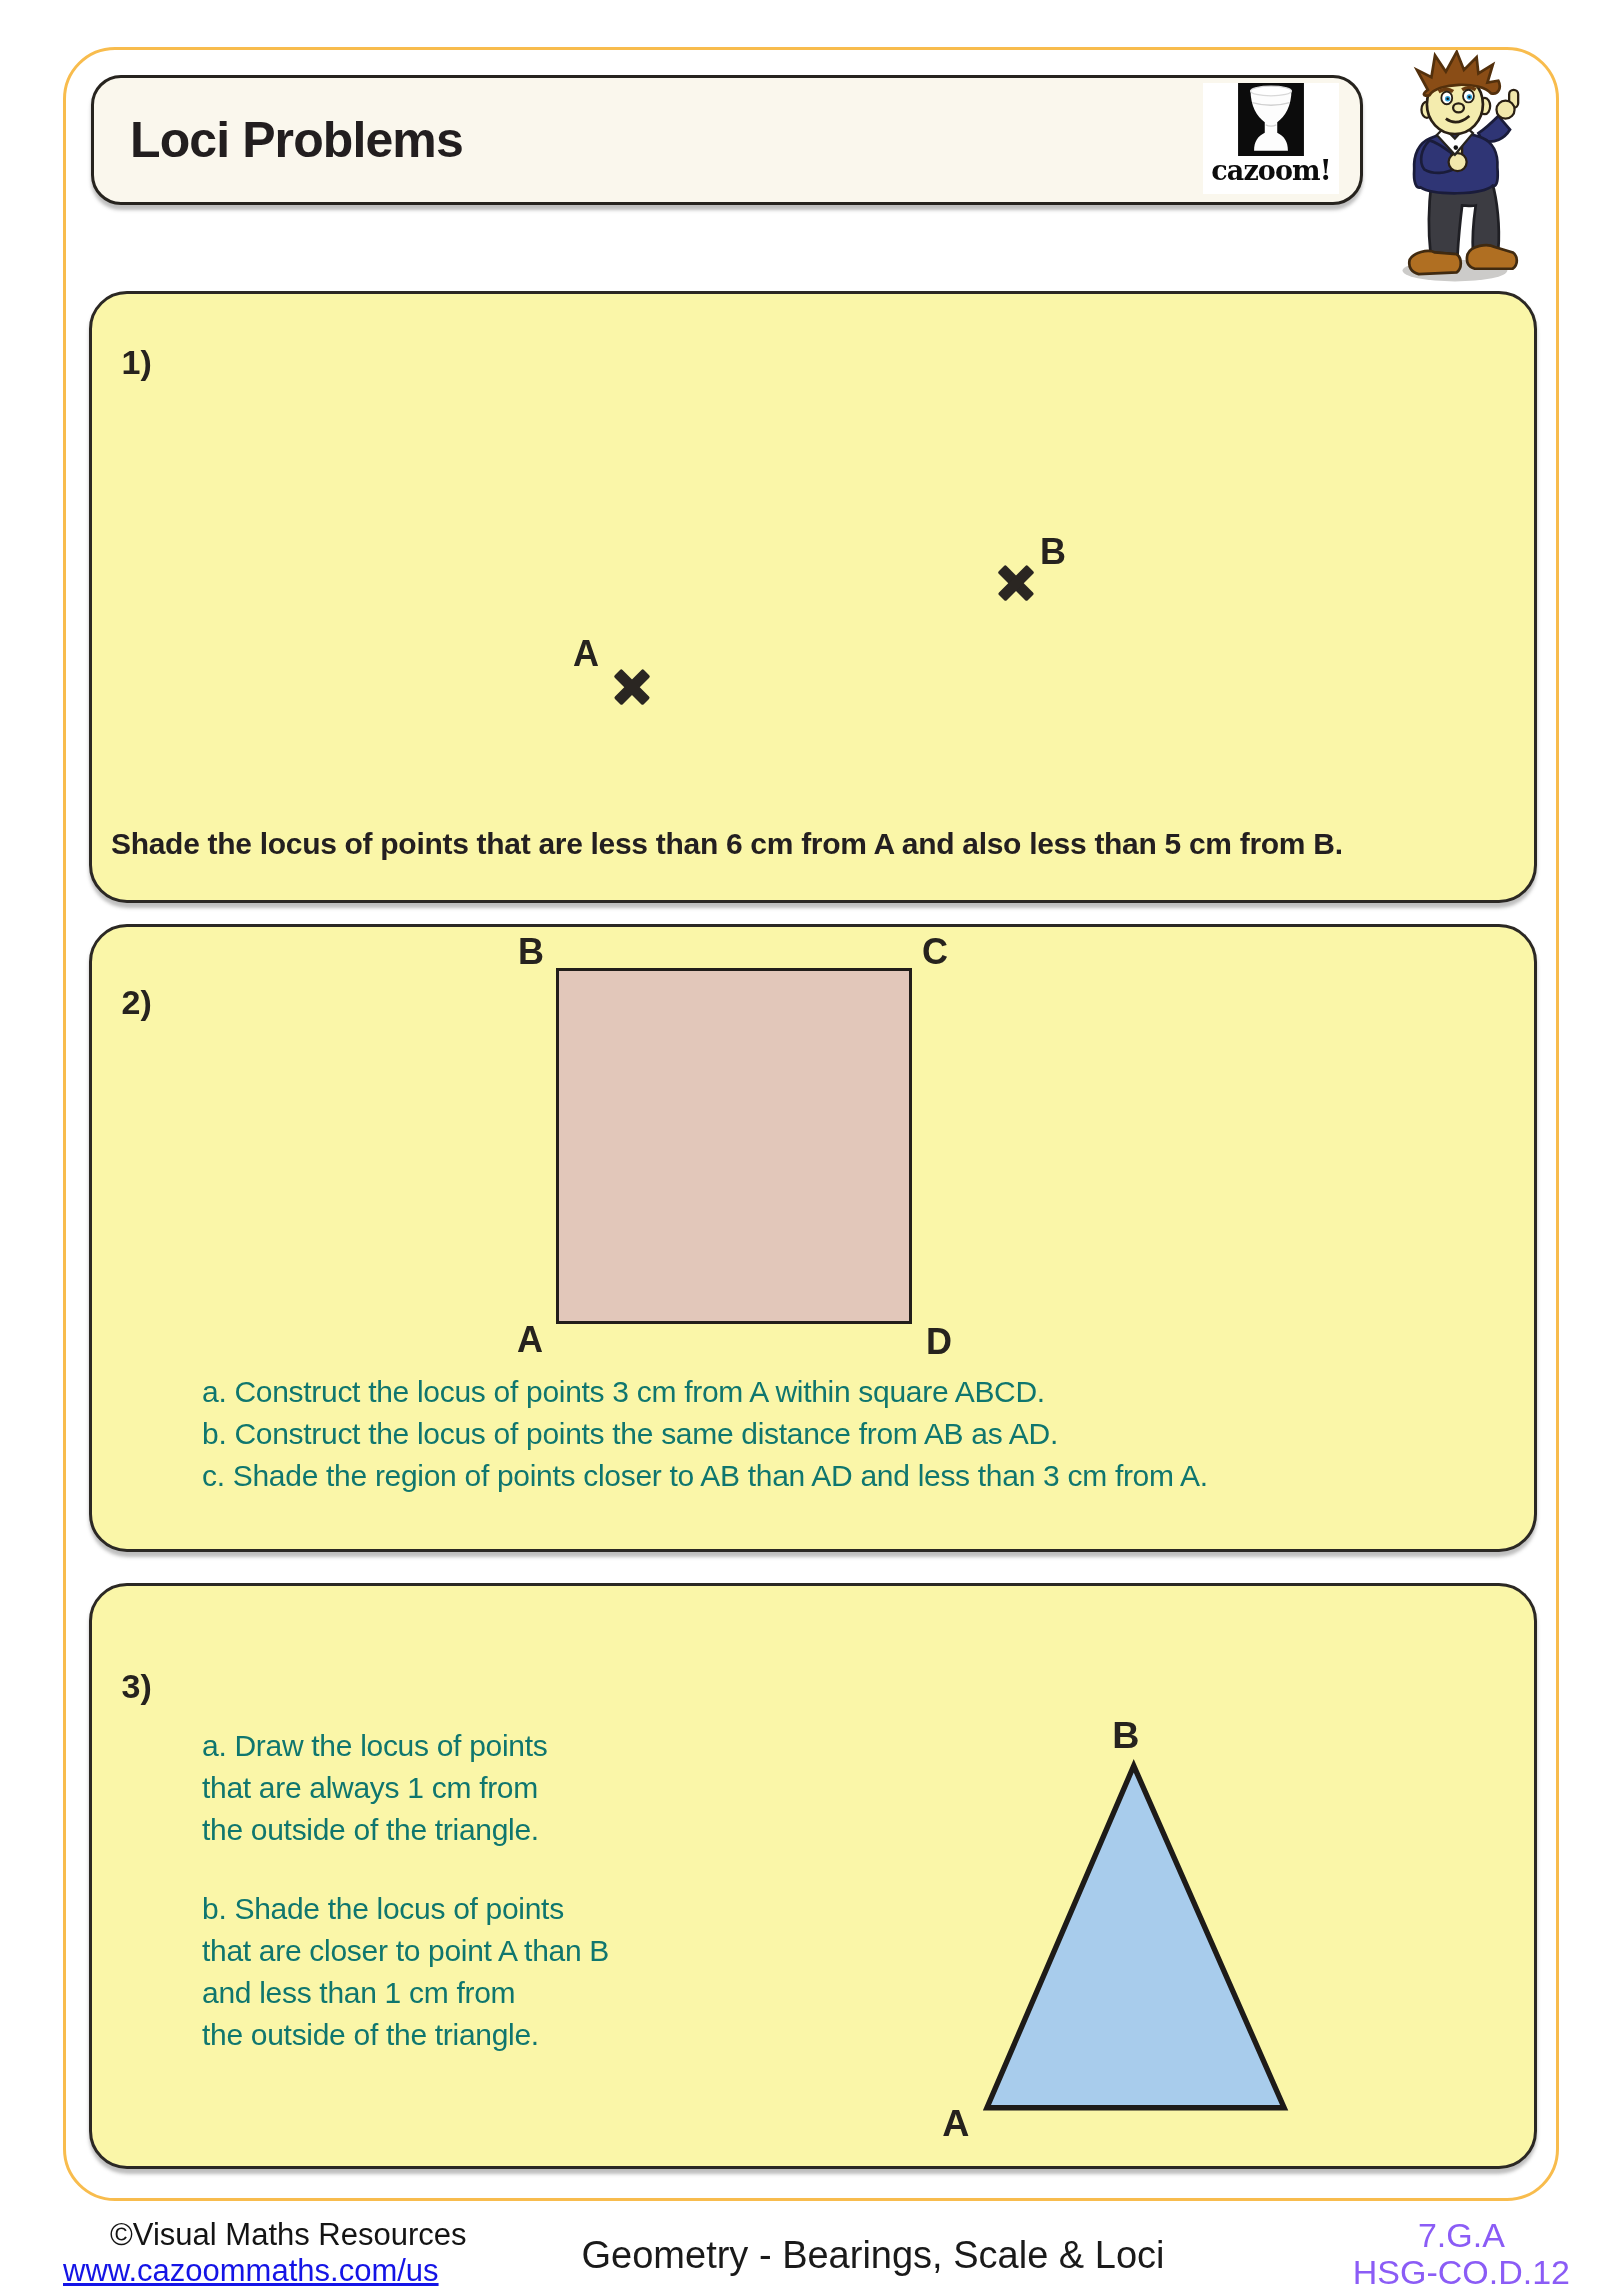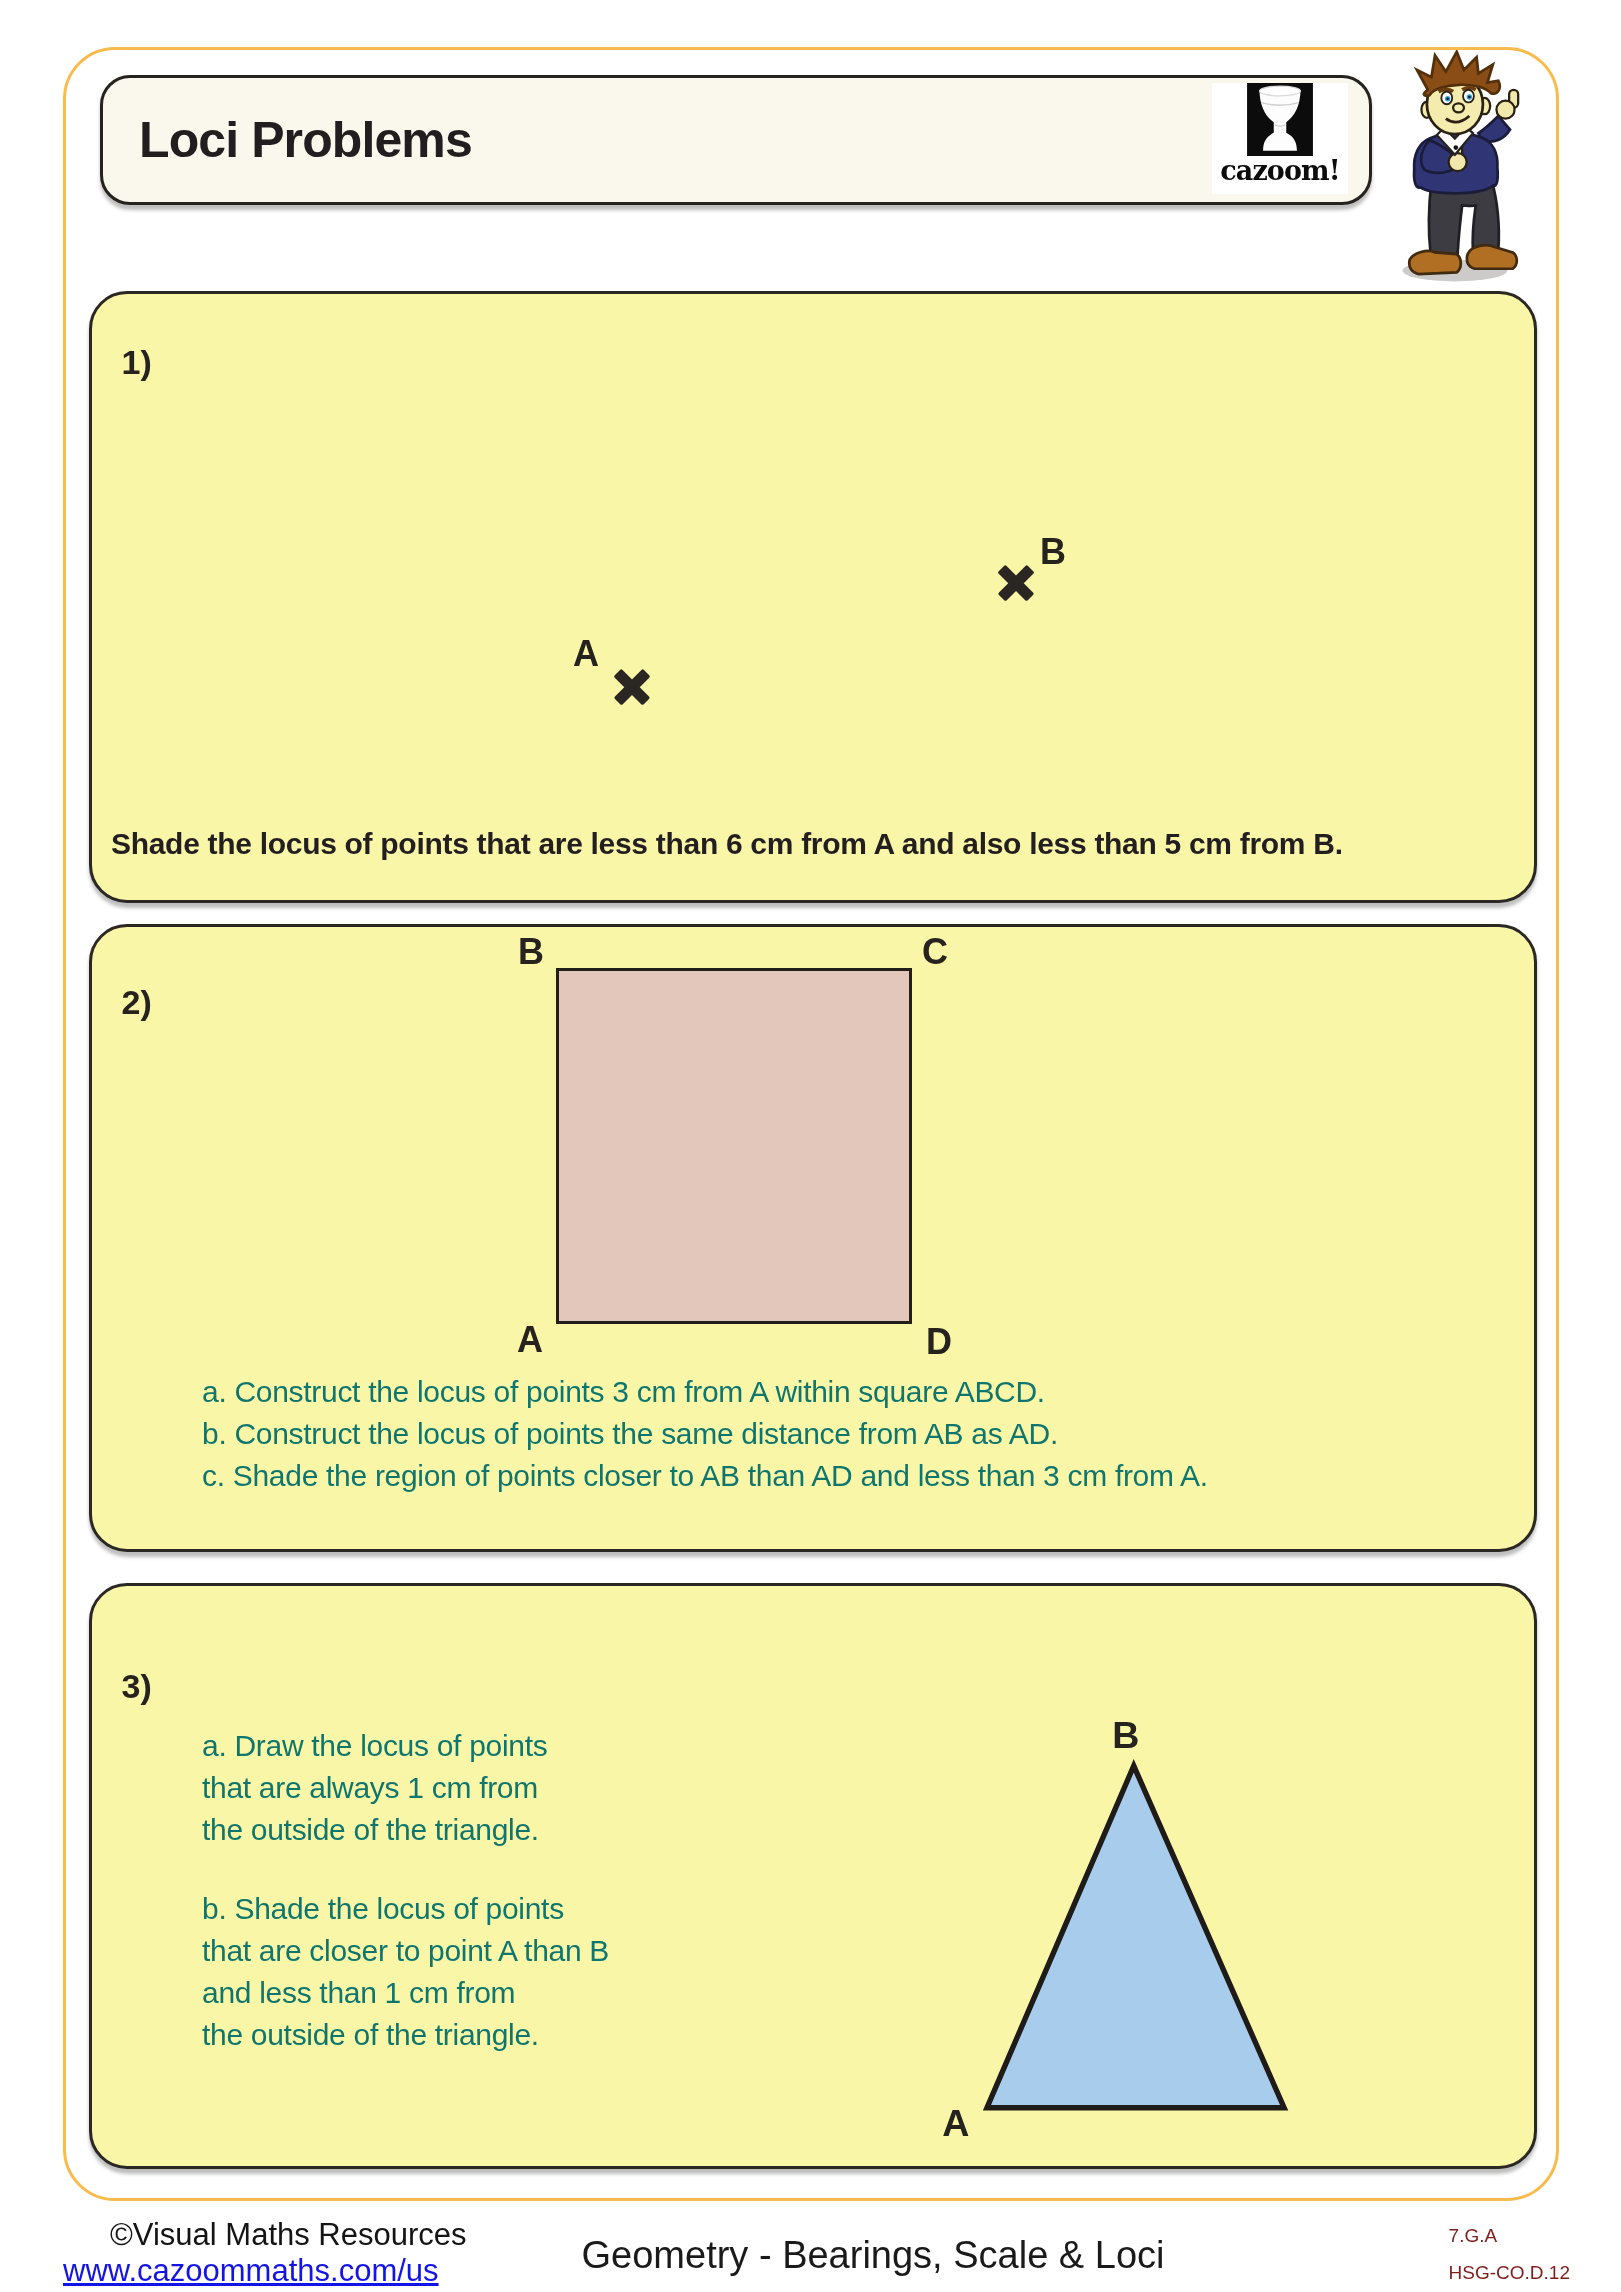--- a/index.html
+++ b/index.html
@@ -5,21 +5,21 @@
   html,body{margin:0;padding:0;background:#ffffff;}
   .sheet{
     position:relative;width:1622px;height:2293px;background:#ffffff;
     font-family:"Liberation Sans","DejaVu Sans",sans-serif;color:#231f20;overflow:hidden;
   }
   .frame{
     position:absolute;left:63px;top:47px;width:1490px;height:2148px;
     border:3.6px solid #f8bc4d;border-radius:52px;background:transparent;
   }
   .title-box{
-    position:absolute;left:100px;top:75px;width:1266px;height:124px;
+    position:absolute;left:91px;top:75px;width:1266px;height:124px;
     background:#faf7ed;border:3.6px solid #26231e;border-radius:30px;
     box-shadow:0 4.5px 3.6px rgba(70,70,70,.35);
   }
   .title-text{
     position:absolute;left:36px;top:0;height:124px;line-height:124px;
     font-size:50px;font-weight:bold;letter-spacing:-0.9px;color:#221e1f;
   }
   .logo{
     position:absolute;left:1109px;top:5.4px;width:136px;height:111px;background:#ffffff;
     display:flex;flex-direction:column;align-items:center;
@@ -48,21 +48,21 @@
   .question{position:absolute;font-size:30px;font-weight:bold;letter-spacing:-0.3px;color:#231f20;}
   .tasks{position:absolute;font-size:30px;font-weight:normal;letter-spacing:-0.3px;line-height:42px;color:#0f766e;}
   .square-abcd{
     position:absolute;left:464px;top:41px;width:350px;height:350px;
     background:#e2c7ba;border:3.6px solid #221e1a;
   }
   .tri-svg{position:absolute;left:843px;top:108px;width:376px;height:448px;}
   .footer-left-1{position:absolute;left:63px;top:2217px;font-size:31px;color:#141414;margin-left:47px;}
   .footer-link{position:absolute;left:63px;top:2253px;font-size:31px;color:#1414e6;text-decoration:underline;}
   .footer-center{position:absolute;left:873px;top:2234px;transform:translateX(-50%);font-size:38px;color:#1a1a1a;white-space:nowrap;}
-  .footer-right{position:absolute;right:52px;top:2217px;font-size:19px;line-height:37px;color:#7f1d1d;}
+  .footer-right{position:absolute;right:52px;top:2217px;text-align:center;font-size:34px;line-height:37px;color:#8b5cf6;}
   svg text{font-family:"Liberation Sans","DejaVu Sans",sans-serif;}
 </style>
 </head>
 <body>
 
 <div class="sheet">
 
   <div class="frame"></div>
 
   <div class="title-box">

